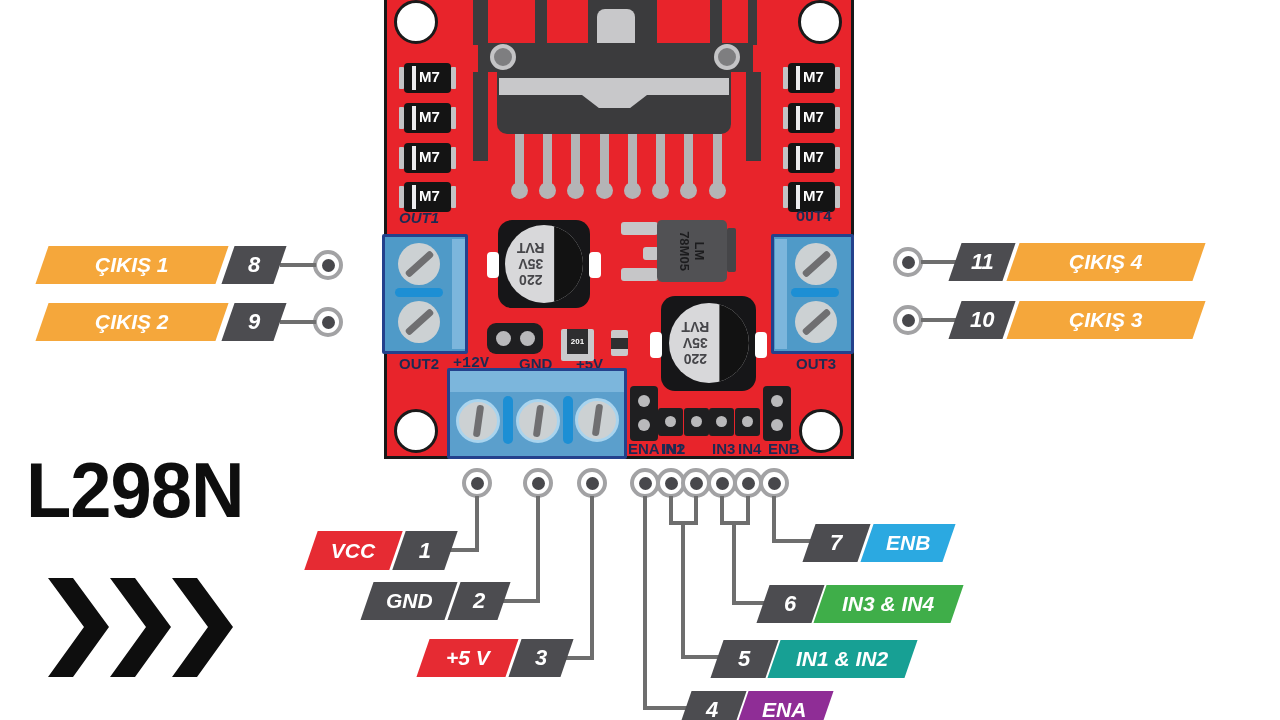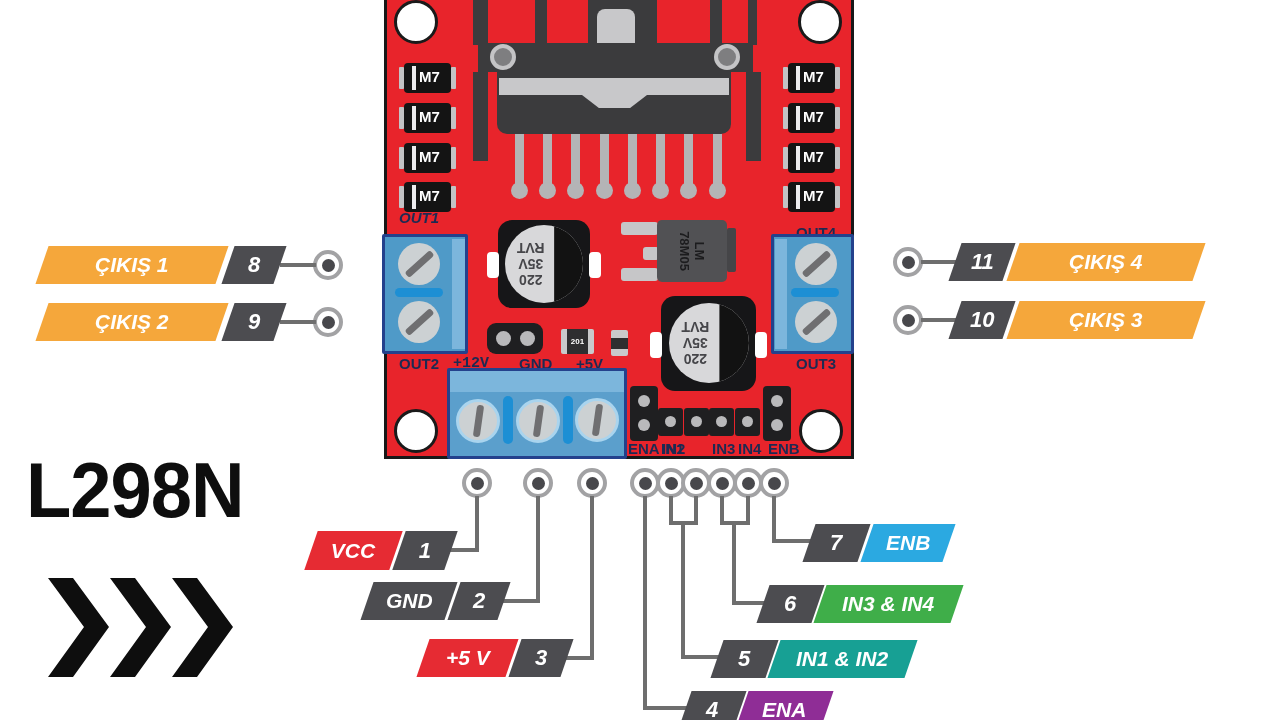--- a/index.html
+++ b/index.html
@@ -168,21 +168,21 @@
     </div>
   <div class="diode" style="left:783px;top:182px;">
       <div class="cap" style="left:0;"></div>
       <div class="body"></div>
       <div class="stripe"></div>
       <span class="dlabel">M7</span>
       <div class="cap" style="left:52px;"></div>
     </div>
 
   <div class="silk" style="left:399px;top:209px;font-style:italic;">OUT1</div>
-  <div class="silk" style="left:796px;top:224px;">OUT4</div>
+  <div class="silk" style="left:796px;top:209px;font-family:Liberation Mono, monospace;">OUT4</div>
   <div class="silk" style="left:399px;top:355px;">OUT2</div>
   <div class="silk" style="left:796px;top:355px;">OUT3</div>
   <div class="silk" style="left:453px;top:355px;font-family:Liberation Mono, monospace;">+12V</div>
   <div class="silk" style="left:519px;top:355px;">GND</div>
   <div class="silk" style="left:576px;top:355px;">+5V</div>
   <div class="silk" style="left:628px;top:440px;">ENA</div>
   <div class="silk" style="left:661px;top:440px;">IN1</div>
   <div class="silk" style="left:662px;top:440px;">IN2</div>
   <div class="silk" style="left:712px;top:440px;">IN3</div>
   <div class="silk" style="left:738px;top:440px;">IN4</div>
@@ -242,21 +242,21 @@
   <div class="reg-text" style="left:657px;top:220px;width:70px;height:62px;">
     <span>LM</span>
     <span>78M05</span>
   </div>
 
   <div class="hdr" style="left:487px;top:323px;width:56px;height:31px;border-radius:9px;">
     <div class="hpin" style="left:9px;top:8px;width:15px;height:15px;"></div>
     <div class="hpin" style="left:33px;top:8px;width:15px;height:15px;"></div>
   </div>
 
-  <div class="abs" style="left:561px;top:329px;width:33px;height:25px;background:#c9c9cb;border-radius:2px;">
+  <div class="abs" style="left:561px;top:329px;width:33px;height:32px;background:#c9c9cb;border-radius:2px;">
     <div class="abs" style="left:6px;top:0;width:21px;height:25px;background:#2e2e30;color:#fff;font-size:8px;font-weight:bold;display:flex;align-items:center;justify-content:center;">201</div>
   </div>
   <div class="abs" style="left:611px;top:330px;width:17px;height:26px;background:#c9c9cb;border-radius:2px;">
     <div class="abs" style="left:0;top:8px;width:17px;height:11px;background:#2e2e30;"></div>
   </div>
 
   <div class="tblock" style="left:447px;top:368px;width:180px;height:91px;background:#5b9fcc;"></div>
   <div class="tstrip" style="left:450px;top:371px;width:174px;height:21px;"></div>
   <div class="tdivider" style="left:503px;top:396px;width:10px;height:48px;"></div>
   <div class="tdivider" style="left:563px;top:396px;width:10px;height:48px;"></div>

